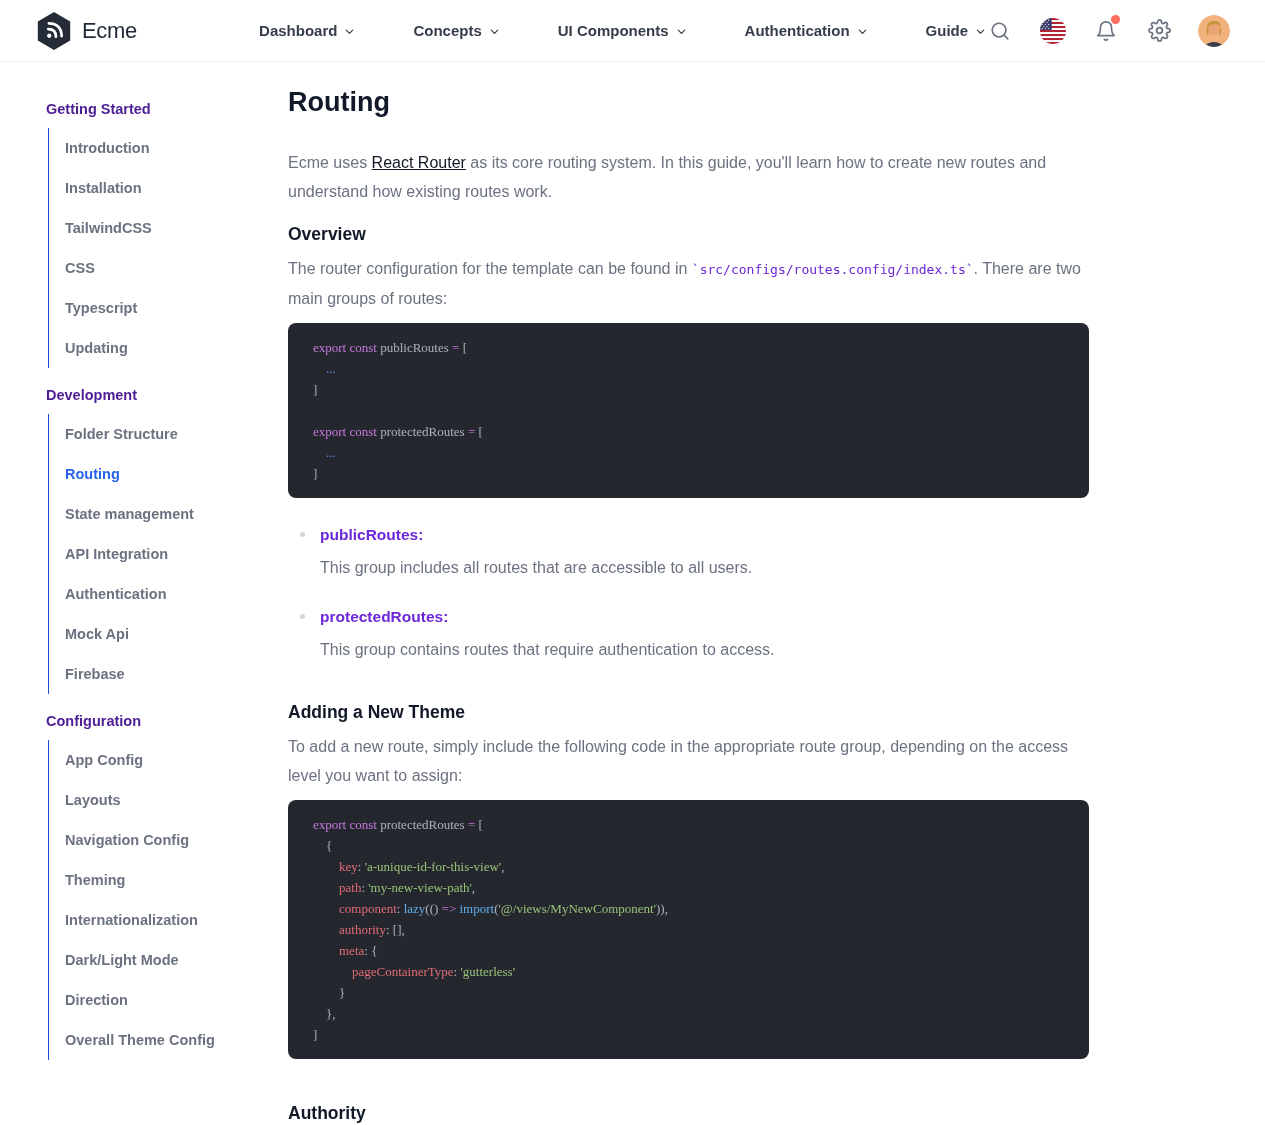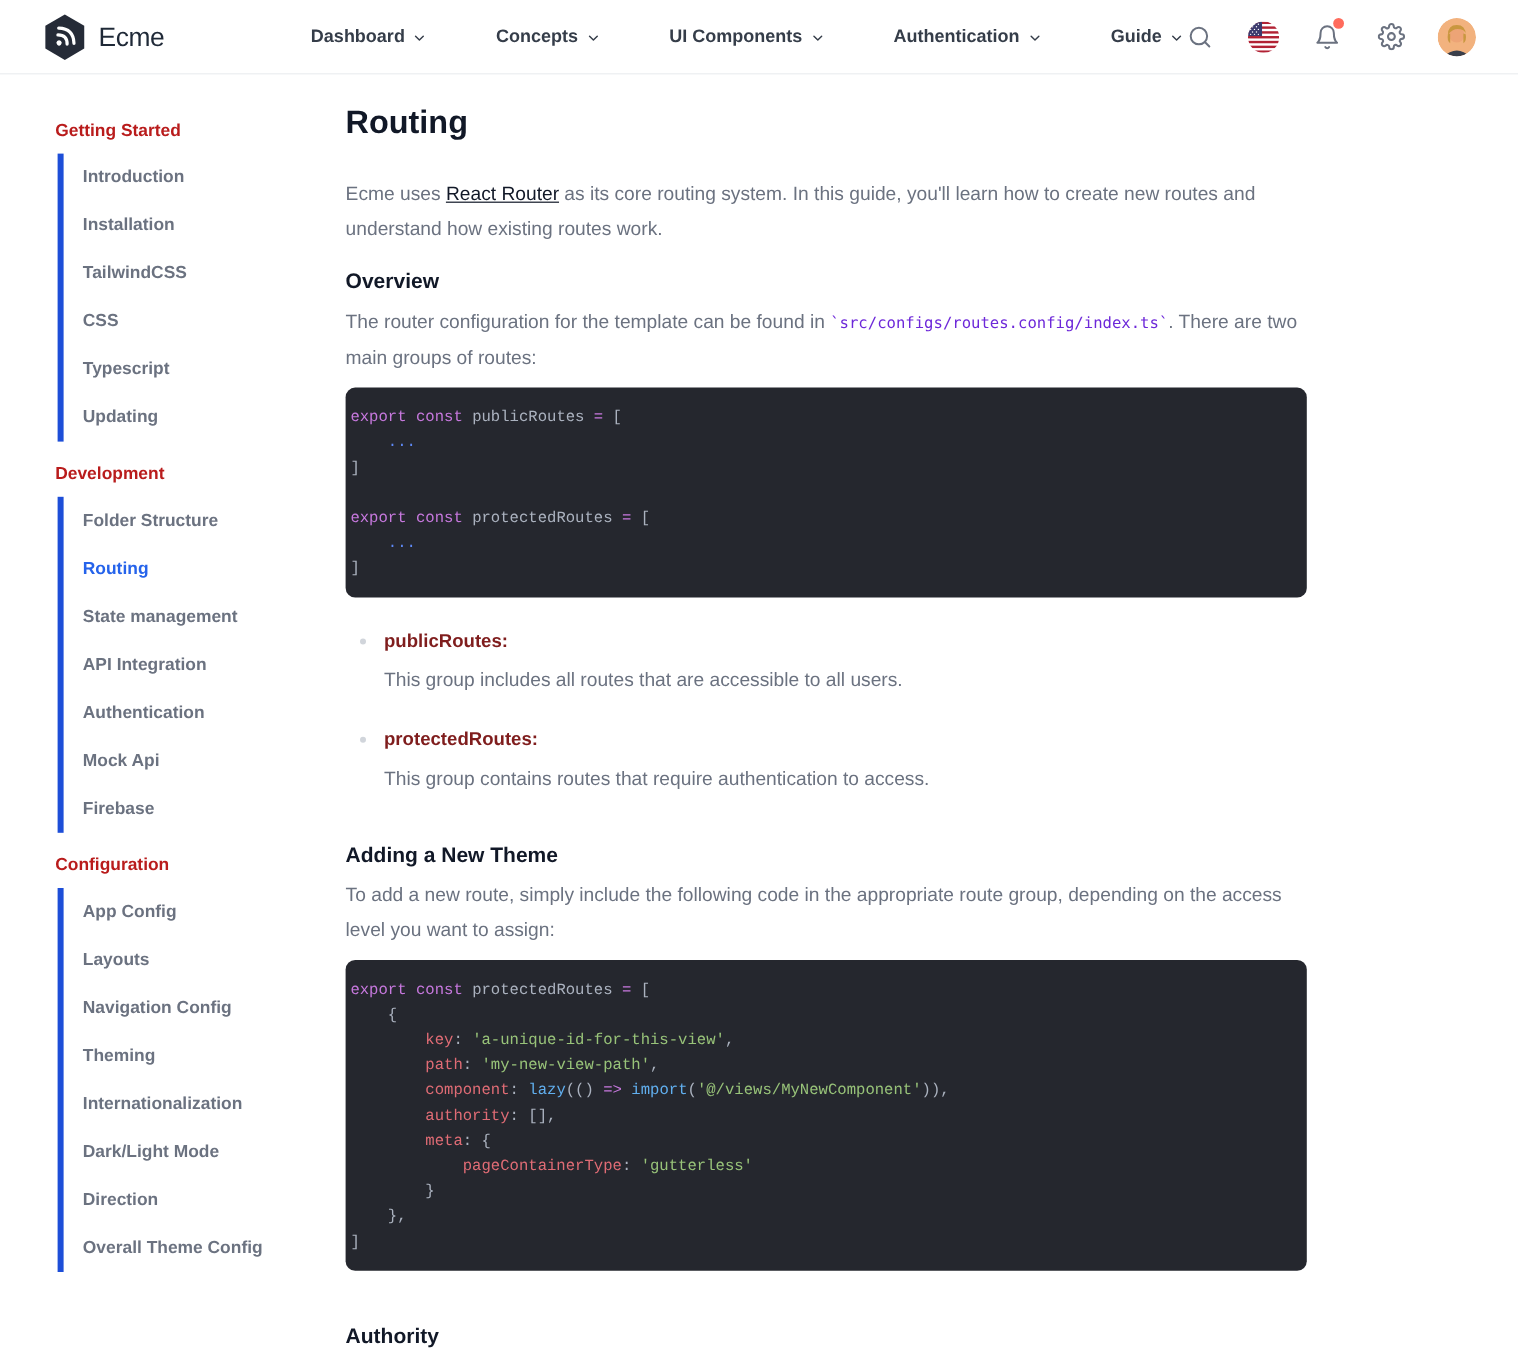--- a/index.html
+++ b/index.html
@@ -32,58 +32,58 @@
     background:var(--notification-dot,#ff6b5c);
   }
   .avatar { width:32px; height:32px; border-radius:50%; overflow:hidden; cursor:pointer; }
 
   
   .layout { display:flex; height:1063px; }
   .sidebar { flex:0 0 288px; padding:36px 30px 0 46px; }
   .main { width:801px; padding-top:24px; }
 
   
-  .side-section-title { font-size:14.5px; font-weight:700; color:#b91c1c; line-height:22px; }
-  .side-items { list-style:none; margin:8px 0 16px 2px; padding:0; border-left:5px solid #1d4ed8; }
+  .side-section-title { font-size:14.5px; font-weight:700; color:#4c1d95; line-height:22px; }
+  .side-items { list-style:none; margin:8px 0 16px 2px; padding:0; border-left:1px solid #1d4ed8; }
   .side-item {
     height:40px; display:flex; align-items:center; padding-left:16px;
     font-size:14.5px; font-weight:600; color:#6b7280; cursor:pointer; white-space:nowrap;
   }
   .side-item.active { color:var(--accent,#2563eb); }
 
   
   .page-title { font-size:27px; line-height:32px; font-weight:700; color:#111827; margin:0 0 30px; }
   .para { font-size:16px; line-height:29px; color:#6b7280; margin:0; }
   .doc-link { color:#111827; text-decoration:underline; cursor:pointer; }
   .inline-code { font-family:"DejaVu Sans Mono", monospace; font-size:13px; color:#6d28d9; }
   .h3 { font-size:17.5px; line-height:24px; font-weight:700; color:#111827; margin:0; }
   #overview-heading { margin:16px 0 8px; }
   #adding-heading   { margin:36px 0 8px; }
   #authority-heading{ margin:42px 0 0; }
 
   .code-block {
     background:var(--code-bg,#25272e);
-    border-radius:8px; padding:14px 4px; margin-top:10px;
-    font-family:Liberation Mono, monospace; font-size:13px; line-height:21px;
+    border-radius:8px; padding:14px 25px; margin-top:10px;
+    font-family:Liberation Serif, serif; font-size:13px; line-height:21px;
   }
   .code-line { white-space:pre; min-height:21px; }
   .tok-kw    { color:var(--tok-kw,#c678dd); }
   .tok-prop  { color:var(--tok-prop,#e06c75); }
   .tok-str   { color:var(--tok-str,#98c379); }
   .tok-fn    { color:var(--tok-fn,#61afef); }
   .tok-blue  { color:var(--tok-blue,#5f8af8); }
   .tok-plain { color:var(--tok-plain,#abb2bf); }
 
   .routes-list { list-style:none; margin:26px 0 0; padding:0; }
   .routes-list li { position:relative; padding-left:32px; margin-bottom:24px; }
   .routes-list li::before {
     content:""; position:absolute; left:12px; top:8px;
     width:5px; height:5px; border-radius:50%; background:#d1d5db;
   }
-  .route-term { font-size:15.5px; font-weight:700; color:#7f1d1d; line-height:22px; }
+  .route-term { font-size:15.5px; font-weight:700; color:#6d28d9; line-height:22px; }
   .route-desc { font-size:16px; line-height:28px; color:#6b7280; margin-top:8px; }
 </style>
 </head>
 <body>
 
 <div class="header">
   <div class="logo">
     <span style="display:flex;">
       <svg width="36" height="40" viewBox="0 0 40 44">
         <polygon points="20,1 38,11.5 38,32.5 20,43 2,32.5 2,11.5" fill="#252b37"></polygon>

